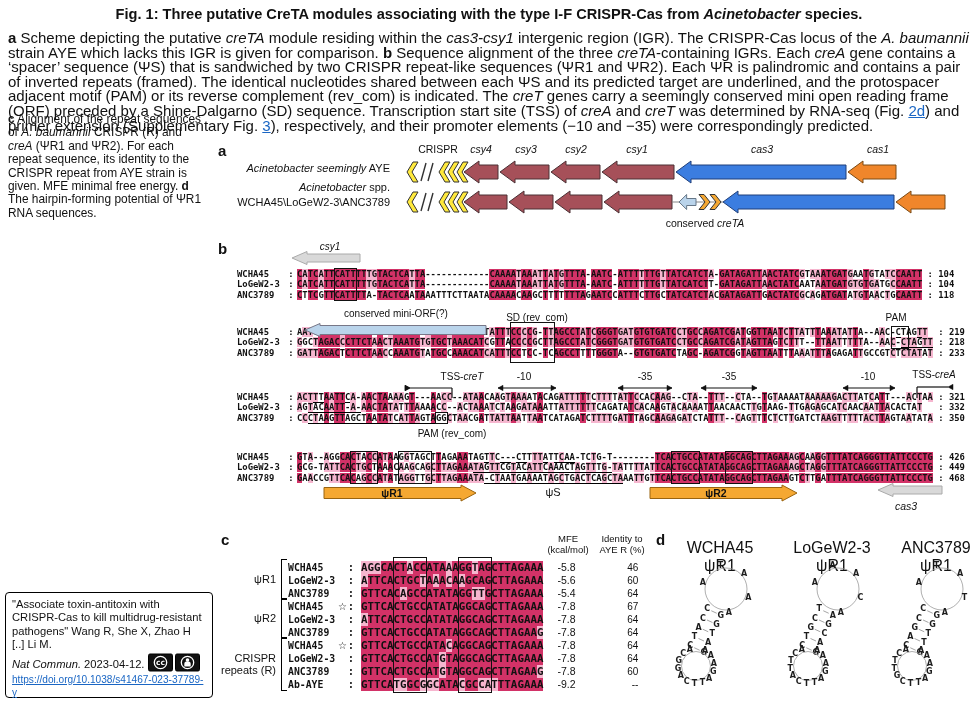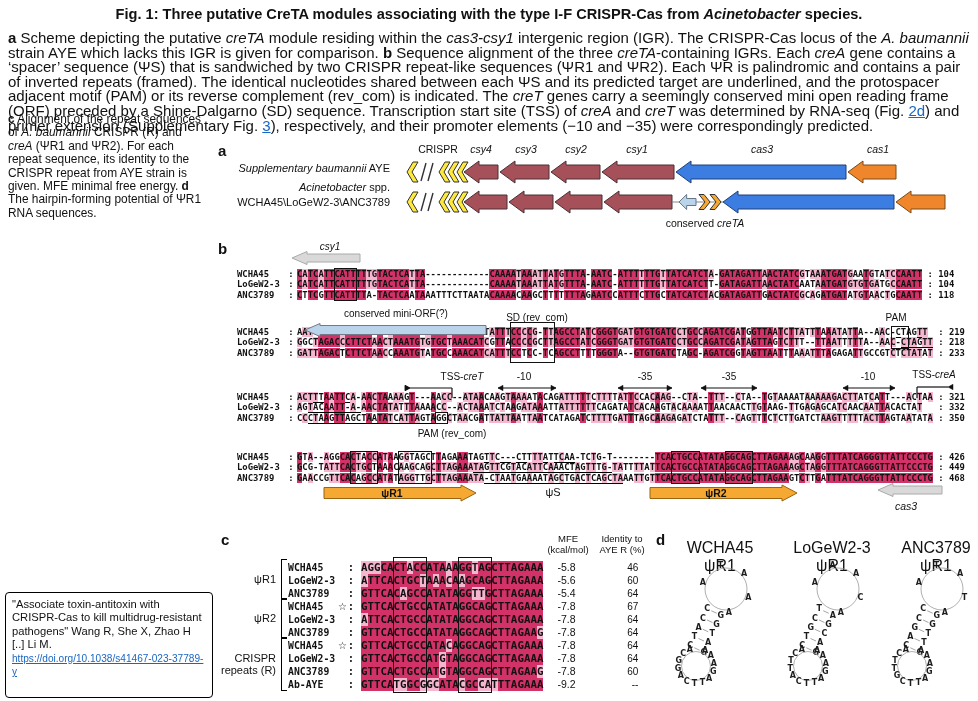--- a/index.html
+++ b/index.html
@@ -227,21 +227,21 @@
 
   <div class="abs" id="title"><span class="seg-b">Fig. 1: Three putative CreTA modules associating with the type I-F CRISPR-Cas from </span><span class="seg-bi">Acinetobacter</span><span class="seg-b"> species.</span></div>
   <div class="abs" id="caption"><span class="seg-b">a</span><span class="seg-p"> Scheme depicting the putative </span><span class="seg-i">creTA</span><span class="seg-p"> module residing within the </span><span class="seg-i">cas3-csy1</span><span class="seg-p"> intergenic region (IGR). The CRISPR-Cas locus of the </span><span class="seg-i">A. baumannii</span><span class="seg-p"> strain AYE which lacks this IGR is given for comparison. </span><span class="seg-b">b</span><span class="seg-p"> Sequence alignment of the three </span><span class="seg-i">creTA</span><span class="seg-p">-containing IGRs. Each </span><span class="seg-i">creA</span><span class="seg-p"> gene contains a ‘spacer’ sequence (ΨS) that is sandwiched by two CRISPR repeat-like sequences (ΨR1 and ΨR2). Each ΨR is palindromic and contains a pair of inverted repeats (framed). The identical nucleotides shared between each ΨS and its predicted target are underlined, and the protospacer adjacent motif (PAM) or its reverse complement (rev_com) is indicated. The </span><span class="seg-i">creT</span><span class="seg-p"> genes carry a seemingly conserved mini open reading frame (ORF) preceded by a Shine-Dalgarno (SD) sequence. Transcription start site (TSS) of </span><span class="seg-i">creA</span><span class="seg-p"> and </span><span class="seg-i">creT</span><span class="seg-p"> was determined by RNA-seq (Fig. </span><span class="seg-a">2d</span><span class="seg-p">) and primer extension (Supplementary Fig. </span><span class="seg-a">3</span><span class="seg-p">), respectively, and their promoter elements (−10 and −35) were correspondingly predicted.</span></div>
   <div class="abs" id="leftcap"><span class="seg-b">c</span><span class="seg-p"> Alignment of the repeat sequences of </span><span class="seg-i">A. baumannii</span><span class="seg-p"> CRISPR (R) and </span><span class="seg-i">creA</span><span class="seg-p"> (ΨR1 and ΨR2). For each repeat sequence, its identity to the CRISPR repeat from AYE strain is given. MFE minimal free energy. </span><span class="seg-b">d</span><span class="seg-p"> The hairpin-forming potential of ΨR1 RNA sequences.</span></div>
 
   <div class="abs panel-label" style="left:218px;top:142px;">a</div>
   <div class="abs panel-label" style="left:218px;top:240px;">b</div>
   <div class="abs panel-label" style="left:221px;top:531px;">c</div>
   <div class="abs panel-label" style="left:656px;top:531px;">d</div>
 
-  <div class="rowlab" style="left:205px;top:162px;width:185px;"><span class="seg-i">Supplementary baumannii</span><span class="seg-p"> AYE</span></div>
+  <div class="rowlab" style="left:205px;top:162px;width:185px;"><span class="seg-i">Acinetobacter seemingly</span><span class="seg-p"> AYE</span></div>
   <div class="rowlab" style="left:205px;top:181px;width:185px;"><span class="seg-i">Acinetobacter</span><span class="seg-p"> spp.</span></div>
   <div class="rowlab" style="left:205px;top:196px;width:185px;">WCHA45\LoGeW2-3\ANC3789</div>
   <div class="abs" style="left:640px;top:217px;width:130px;text-align:center;font-size:10.5px;"><span class="seg-p">conserved </span><span class="seg-i">creTA</span></div>
 
   <div id="bwrap">
       <div class="brow" style="left: 237px; top: 269px; z-index: 2;"><span class="bname">WCHA45</span><span class="bcolon"> : </span><span class="hl-d">C</span><span class="hl-l">A</span><span class="hl-d">T</span><span class="hl-d">C</span><span class="hl-l">A</span><span class="hl-d">T</span><span class="hl-d">T</span><span class="hl-d">C</span><span class="hl-d">A</span><span class="hl-d">T</span><span class="hl-d">T</span><span class="hl-d">T</span><span class="hl-d">T</span><span class="hl-l">T</span><span class="hl-l">G</span><span class="hl-d">T</span><span class="hl-d">A</span><span class="hl-d">C</span><span class="hl-d">T</span><span class="hl-d">C</span><span class="hl-d">A</span><span class="hl-l">T</span><span class="hl-d">T</span><span class="hl-d">A</span><span>-</span><span>-</span><span>-</span><span>-</span><span>-</span><span>-</span><span>-</span><span>-</span><span>-</span><span>-</span><span>-</span><span>-</span><span class="hl-d">C</span><span class="hl-d">A</span><span class="hl-d">A</span><span class="hl-d">A</span><span class="hl-d">A</span><span class="hl-l">T</span><span class="hl-d">A</span><span class="hl-d">A</span><span class="hl-l">A</span><span class="hl-l">T</span><span class="hl-d">T</span><span class="hl-l">A</span><span class="hl-d">T</span><span class="hl-l">G</span><span class="hl-d">T</span><span class="hl-d">T</span><span class="hl-d">T</span><span class="hl-d">A</span><span>-</span><span class="hl-d">A</span><span class="hl-d">A</span><span class="hl-d">T</span><span class="hl-d">C</span><span>-</span><span class="hl-d">A</span><span class="hl-d">T</span><span class="hl-d">T</span><span class="hl-d">T</span><span class="hl-l">T</span><span class="hl-d">T</span><span class="hl-d">T</span><span class="hl-d">G</span><span class="hl-l">T</span><span class="hl-d">T</span><span class="hl-d">A</span><span class="hl-d">T</span><span class="hl-d">C</span><span class="hl-d">A</span><span class="hl-d">T</span><span class="hl-d">C</span><span class="hl-d">T</span><span class="hl-l">A</span><span>-</span><span class="hl-d">G</span><span class="hl-d">A</span><span class="hl-d">T</span><span class="hl-d">A</span><span class="hl-d">G</span><span class="hl-d">A</span><span class="hl-d">T</span><span class="hl-d">T</span><span class="hl-l">A</span><span class="hl-d">A</span><span class="hl-d">C</span><span class="hl-d">T</span><span class="hl-d">A</span><span class="hl-d">T</span><span class="hl-d">C</span><span class="hl-l">G</span><span>T</span><span class="hl-l">A</span><span class="hl-l">A</span><span class="hl-d">A</span><span class="hl-d">T</span><span class="hl-d">G</span><span class="hl-d">A</span><span class="hl-d">T</span><span class="hl-l">G</span><span>A</span><span>A</span><span class="hl-d">T</span><span class="hl-l">G</span><span>T</span><span>A</span><span class="hl-l">T</span><span class="hl-l">C</span><span class="hl-d">C</span><span class="hl-d">A</span><span class="hl-d">A</span><span class="hl-d">T</span><span class="hl-d">T</span><span> : 104</span></div>
       <div class="brow" style="left: 237px; top: 279.4px; z-index: 2;"><span class="bname">LoGeW2-3</span><span class="bcolon"> : </span><span class="hl-d">C</span><span class="hl-l">A</span><span class="hl-d">T</span><span class="hl-d">C</span><span class="hl-l">A</span><span class="hl-d">T</span><span class="hl-d">T</span><span class="hl-d">C</span><span class="hl-d">A</span><span class="hl-d">T</span><span class="hl-d">T</span><span class="hl-d">T</span><span class="hl-d">T</span><span class="hl-l">T</span><span class="hl-l">G</span><span class="hl-d">T</span><span class="hl-d">A</span><span class="hl-d">C</span><span class="hl-d">T</span><span class="hl-d">C</span><span class="hl-d">A</span><span class="hl-l">T</span><span class="hl-d">T</span><span class="hl-d">A</span><span>-</span><span>-</span><span>-</span><span>-</span><span>-</span><span>-</span><span>-</span><span>-</span><span>-</span><span>-</span><span>-</span><span>-</span><span class="hl-d">C</span><span class="hl-d">A</span><span class="hl-d">A</span><span class="hl-d">A</span><span class="hl-d">A</span><span class="hl-l">T</span><span class="hl-d">A</span><span class="hl-d">A</span><span class="hl-l">A</span><span class="hl-l">T</span><span class="hl-d">T</span><span class="hl-l">A</span><span class="hl-d">T</span><span class="hl-l">G</span><span class="hl-d">T</span><span class="hl-d">T</span><span class="hl-d">T</span><span class="hl-d">A</span><span>-</span><span class="hl-d">A</span><span class="hl-d">A</span><span class="hl-d">T</span><span class="hl-d">C</span><span>-</span><span class="hl-d">A</span><span class="hl-d">T</span><span class="hl-d">T</span><span class="hl-d">T</span><span class="hl-l">T</span><span class="hl-d">T</span><span class="hl-d">T</span><span class="hl-d">G</span><span class="hl-l">T</span><span class="hl-d">T</span><span class="hl-d">A</span><span class="hl-d">T</span><span class="hl-d">C</span><span class="hl-d">A</span><span class="hl-d">T</span><span class="hl-d">C</span><span class="hl-d">T</span><span>T</span><span>-</span><span class="hl-d">G</span><span class="hl-d">A</span><span class="hl-d">T</span><span class="hl-d">A</span><span class="hl-d">G</span><span class="hl-d">A</span><span class="hl-d">T</span><span class="hl-d">T</span><span class="hl-l">A</span><span class="hl-d">A</span><span class="hl-d">C</span><span class="hl-d">T</span><span class="hl-d">A</span><span class="hl-d">T</span><span class="hl-d">C</span><span>A</span><span>A</span><span>T</span><span class="hl-l">A</span><span class="hl-d">A</span><span class="hl-d">T</span><span class="hl-d">G</span><span class="hl-d">A</span><span class="hl-d">T</span><span class="hl-l">G</span><span class="hl-l">T</span><span class="hl-l">G</span><span class="hl-d">T</span><span class="hl-l">G</span><span class="hl-l">A</span><span>T</span><span>G</span><span class="hl-l">C</span><span class="hl-d">C</span><span class="hl-d">A</span><span class="hl-d">A</span><span class="hl-d">T</span><span class="hl-d">T</span><span> : 104</span></div>
       <div class="brow" style="left: 237px; top: 289.8px; z-index: 2;"><span class="bname">ANC3789</span><span class="bcolon"> : </span><span class="hl-d">C</span><span>T</span><span class="hl-d">T</span><span class="hl-d">C</span><span>G</span><span class="hl-d">T</span><span class="hl-d">T</span><span class="hl-d">C</span><span class="hl-d">A</span><span class="hl-d">T</span><span class="hl-d">T</span><span class="hl-d">T</span><span class="hl-d">T</span><span>A</span><span>-</span><span class="hl-d">T</span><span class="hl-d">A</span><span class="hl-d">C</span><span class="hl-d">T</span><span class="hl-d">C</span><span class="hl-d">A</span><span>A</span><span class="hl-d">T</span><span class="hl-d">A</span><span>A</span><span>A</span><span>T</span><span>T</span><span>T</span><span>C</span><span>T</span><span>T</span><span>A</span><span>A</span><span>T</span><span>A</span><span class="hl-d">C</span><span class="hl-d">A</span><span class="hl-d">A</span><span class="hl-d">A</span><span class="hl-d">A</span><span>C</span><span class="hl-d">A</span><span class="hl-d">A</span><span>G</span><span>C</span><span class="hl-d">T</span><span>T</span><span class="hl-d">T</span><span>T</span><span class="hl-d">T</span><span class="hl-d">T</span><span class="hl-d">T</span><span class="hl-d">A</span><span>G</span><span class="hl-d">A</span><span class="hl-d">A</span><span class="hl-d">T</span><span class="hl-d">C</span><span>C</span><span class="hl-d">A</span><span class="hl-d">T</span><span class="hl-d">T</span><span class="hl-d">T</span><span>C</span><span class="hl-d">T</span><span class="hl-d">T</span><span class="hl-d">G</span><span>C</span><span class="hl-d">T</span><span class="hl-d">A</span><span class="hl-d">T</span><span class="hl-d">C</span><span class="hl-d">A</span><span class="hl-d">T</span><span class="hl-d">C</span><span class="hl-d">T</span><span class="hl-l">A</span><span>C</span><span class="hl-d">G</span><span class="hl-d">A</span><span class="hl-d">T</span><span class="hl-d">A</span><span class="hl-d">G</span><span class="hl-d">A</span><span class="hl-d">T</span><span class="hl-d">T</span><span>G</span><span class="hl-d">A</span><span class="hl-d">C</span><span class="hl-d">T</span><span class="hl-d">A</span><span class="hl-d">T</span><span class="hl-d">C</span><span class="hl-l">G</span><span>C</span><span class="hl-l">A</span><span>G</span><span class="hl-d">A</span><span class="hl-d">T</span><span class="hl-d">G</span><span class="hl-d">A</span><span class="hl-d">T</span><span>A</span><span class="hl-l">T</span><span class="hl-l">G</span><span class="hl-d">T</span><span>A</span><span class="hl-l">A</span><span>C</span><span class="hl-l">T</span><span>G</span><span class="hl-d">C</span><span class="hl-d">A</span><span class="hl-d">A</span><span class="hl-d">T</span><span class="hl-d">T</span><span> : 118</span></div>
       <div class="bx" style="left: 333.506px; width: 21.432px; top: 268px; height: 31.2px;"></div>
       <div class="brow" style="left: 237px; top: 327px; z-index: 2;"><span class="bname">WCHA45</span><span class="bcolon"> : </span><span>A</span><span class="hl-l">A</span><span class="hl-l">T</span><span>C</span><span class="hl-d">A</span><span class="hl-d">G</span><span class="hl-d">A</span><span class="hl-d">C</span><span class="hl-l">C</span><span class="hl-d">C</span><span class="hl-d">T</span><span class="hl-d">T</span><span class="hl-d">C</span><span class="hl-d">T</span><span>G</span><span class="hl-d">A</span><span>T</span><span class="hl-l">T</span><span class="hl-d">A</span><span class="hl-d">A</span><span class="hl-d">A</span><span class="hl-d">T</span><span class="hl-d">G</span><span>C</span><span class="hl-l">G</span><span class="hl-d">T</span><span class="hl-d">G</span><span class="hl-d">C</span><span class="hl-l">T</span><span class="hl-d">A</span><span class="hl-d">A</span><span class="hl-d">A</span><span class="hl-d">C</span><span class="hl-d">A</span><span class="hl-d">T</span><span>T</span><span class="hl-l">A</span><span class="hl-d">T</span><span class="hl-d">T</span><span class="hl-l">T</span><span class="hl-d">C</span><span class="hl-d">C</span><span class="hl-l">C</span><span class="hl-d">C</span><span class="hl-l">G</span><span>-</span><span class="hl-d">T</span><span class="hl-l">T</span><span class="hl-d">A</span><span class="hl-d">G</span><span class="hl-d">C</span><span class="hl-d">C</span><span class="hl-d">T</span><span class="hl-l">A</span><span class="hl-d">T</span><span class="hl-l">C</span><span class="hl-d">G</span><span class="hl-d">G</span><span class="hl-d">G</span><span class="hl-d">T</span><span class="hl-l">G</span><span class="hl-l">A</span><span class="hl-l">T</span><span class="hl-d">G</span><span class="hl-d">T</span><span class="hl-d">G</span><span class="hl-d">T</span><span class="hl-d">G</span><span class="hl-d">A</span><span class="hl-d">T</span><span class="hl-d">C</span><span class="hl-l">C</span><span class="hl-l">T</span><span class="hl-d">G</span><span class="hl-d">C</span><span class="hl-l">C</span><span class="hl-d">A</span><span class="hl-d">G</span><span class="hl-d">A</span><span class="hl-d">T</span><span class="hl-d">C</span><span class="hl-d">G</span><span class="hl-l">A</span><span class="hl-d">T</span><span>G</span><span class="hl-d">G</span><span class="hl-d">T</span><span class="hl-d">T</span><span class="hl-d">A</span><span class="hl-l">A</span><span class="hl-d">T</span><span class="hl-l">C</span><span class="hl-d">T</span><span class="hl-l">T</span><span class="hl-l">A</span><span>T</span><span class="hl-l">T</span><span class="hl-d">T</span><span>A</span><span class="hl-d">A</span><span class="hl-l">A</span><span class="hl-l">T</span><span>A</span><span class="hl-l">T</span><span class="hl-d">T</span><span>A</span><span>-</span><span>-</span><span>A</span><span class="hl-l">A</span><span>C</span><span>-</span><span class="u">C</span><span class="u">T</span><span class="u">A</span><span class="u">G</span><span class="hl-l u">T</span><span class="hl-l u">T</span><span class="u"> </span><span> : 219</span></div>
@@ -291,20 +291,32 @@
   </div>
   <div class="hdr2" style="left:590px;top:534px;width:64px;">
     <div>Identity to</div>
       <div>AYE R (%)</div>
   </div>
 
   <div id="dwrap"></div>
 
   <div class="abs" id="citebox">
     <div style="display:inline;"><span class="seg-p">"Associate toxin-antitoxin with CRISPR-Cas to kill multidrug-resistant pathogens" Wang R, She X, Zhao H [..] Li M.</span></div>
+    <div style="margin-top:1px;">
+      <span><span class="seg-i">Nat Commun.</span><span class="seg-p"> 2023-04-12. </span></span>
+      <svg width="52" height="20" viewBox="0 0 52 20" style="vertical-align:-5px;">
+        <rect x="0.5" y="1" width="24" height="17" rx="1.5" fill="#111" stroke="#000"></rect>
+        <circle cx="12.5" cy="9.5" r="6.2" fill="none" stroke="#fff" stroke-width="1.3"></circle>
+        <text x="12.5" y="12" font-size="7.5" font-family="DejaVu Sans, sans-serif" font-weight="bold" fill="#fff" text-anchor="middle">cc</text>
+        <rect x="27.5" y="1" width="24" height="17" rx="1.5" fill="#111" stroke="#000"></rect>
+        <circle cx="39.5" cy="9.5" r="6.2" fill="none" stroke="#fff" stroke-width="1.3"></circle>
+        <circle cx="39.5" cy="7" r="1.8" fill="#fff"></circle>
+        <path d="M36.3 13.5 v-2.6 a3.2 2.6 0 0 1 6.4 0 v2.6 z" fill="#fff"></path>
+      </svg>
+    </div>
     <div><a class="seg-a" href="#">https://doi.org/10.1038/s41467-023-37789-y</a></div>
   </div>
 <div class="ann ctr" style="left: 330px; top: 241px; font-style: italic;">csy1</div>
     <div class="ann ctr" style="left: 396px; top: 308px;">conserved mini-ORF(?)</div>
     <div class="ann ctr" style="left: 537px; top: 312px;">SD (rev_com)</div>
     <div class="ann ctr" style="left: 896px; top: 312px;">PAM</div>
     <div class="ann ctr" style="left: 462px; top: 371px;"><span class="seg-p">TSS-</span><span class="seg-i">creT</span></div>
     <div class="ann ctr" style="left: 524px; top: 371px;">-10</div>
     <div class="ann ctr" style="left: 645px; top: 371px;">-35</div>
     <div class="ann ctr" style="left: 729px; top: 371px;">-35</div>

